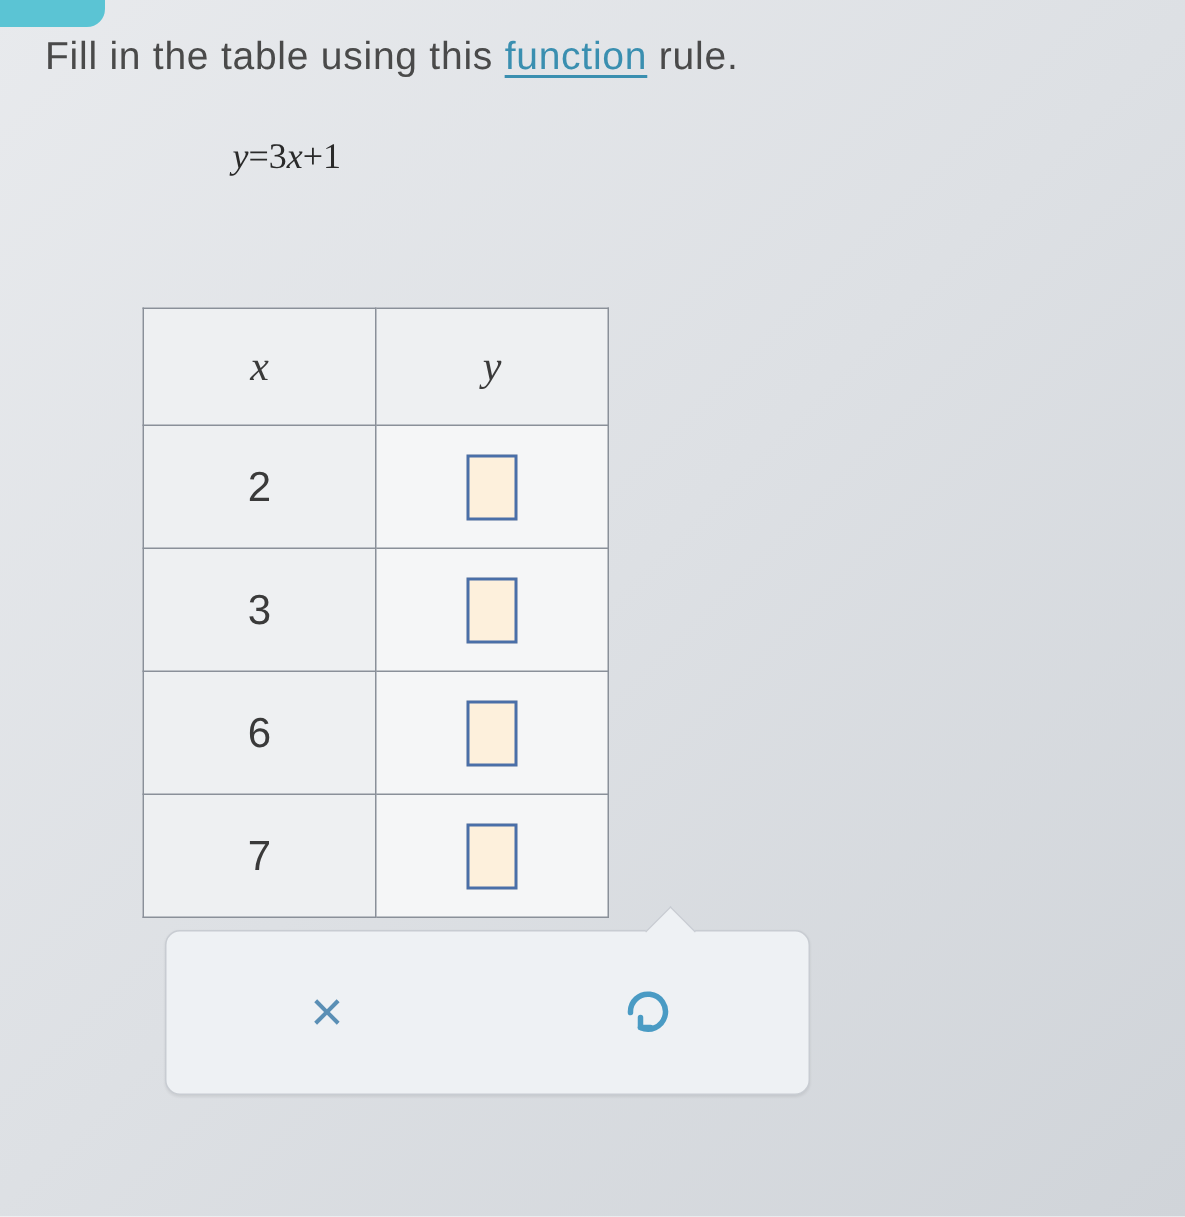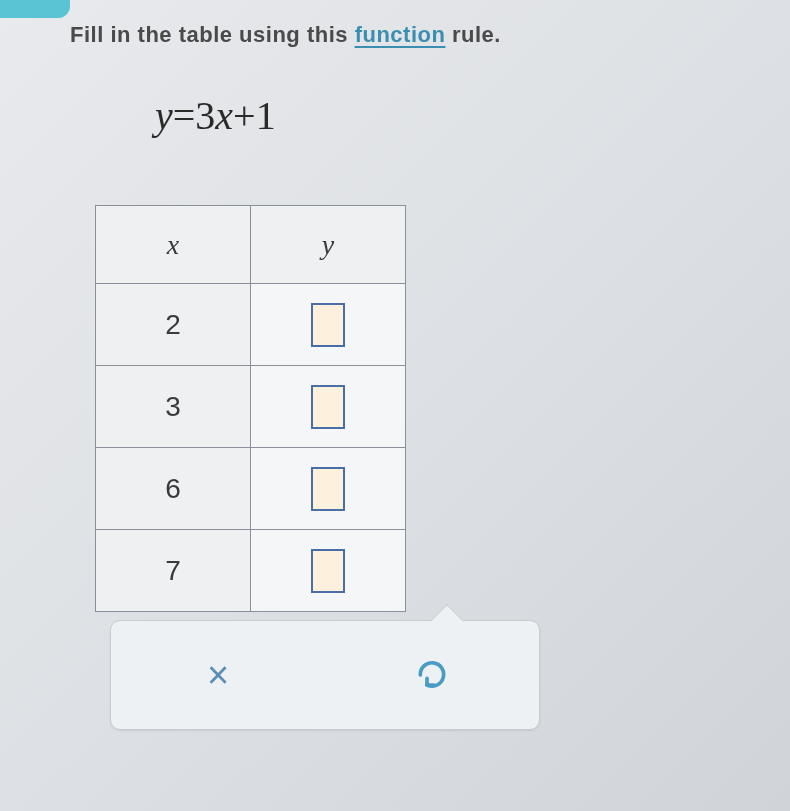--- a/index.html
+++ b/index.html
@@ -21,37 +21,36 @@
       left: 0;
       width: 70px;
       height: 18px;
       background: #5bc4d4;
       border-radius: 0 0 12px 0;
     }
     .instruction {
       position: absolute;
       top: 22px;
       left: 30px;
-      font-size: 22px;
+      font-size: 26px;
       color: #4a4a4a;
-      font-weight: 700;
+      font-weight: 400;
       letter-spacing: 0.5px;
-      margin-left: 40px;
     }
     .function-link {
       color: #3a8fb0;
       text-decoration: underline;
       text-decoration-color: #3a8fb0;
       text-underline-offset: 4px;
     }
     .equation {
       position: absolute;
       top: 92px;
       left: 155px;
-      font-size: 40px;
+      font-size: 24px;
       color: #2a2a2a;
       font-family: 'Times New Roman', serif;
       font-style: italic;
     }
     .equation .num {
       font-style: normal;
     }
     .xy-table {
       position: absolute;
       top: 205px;

